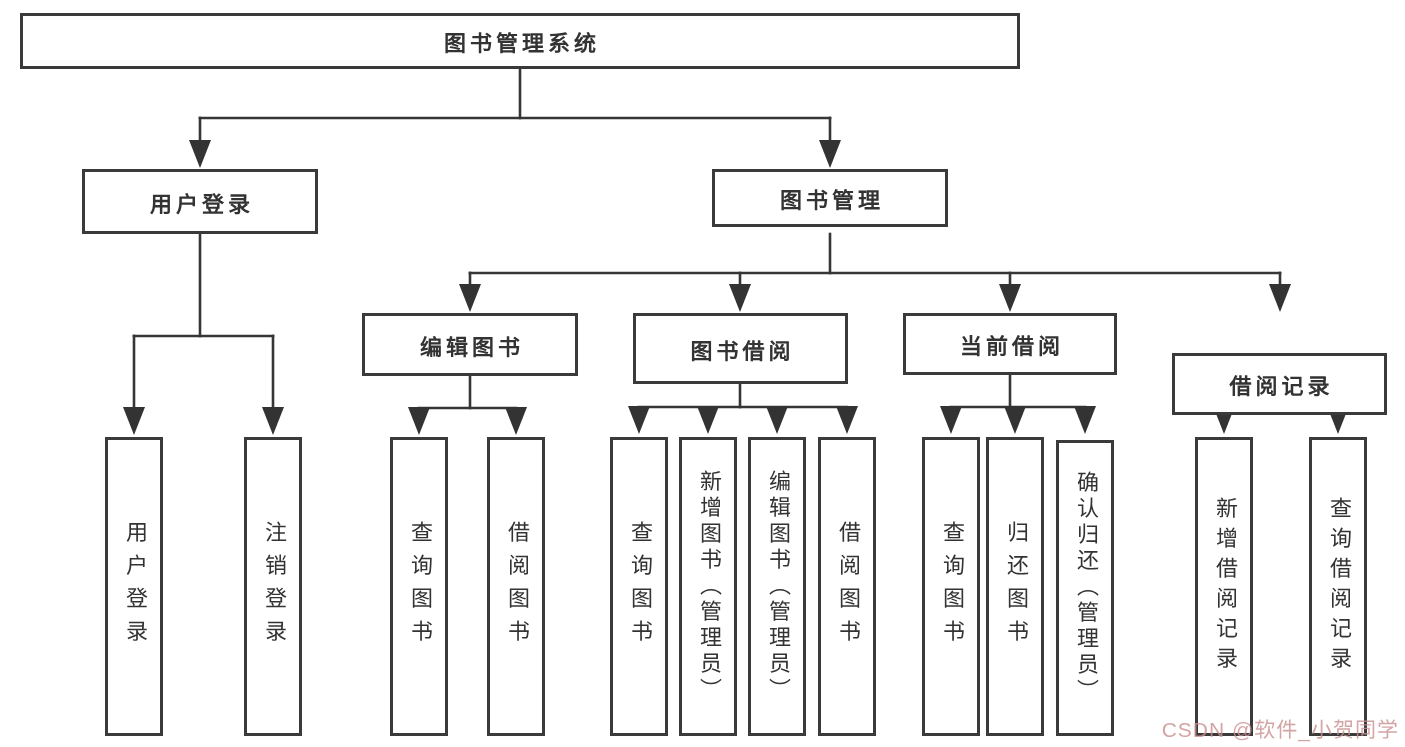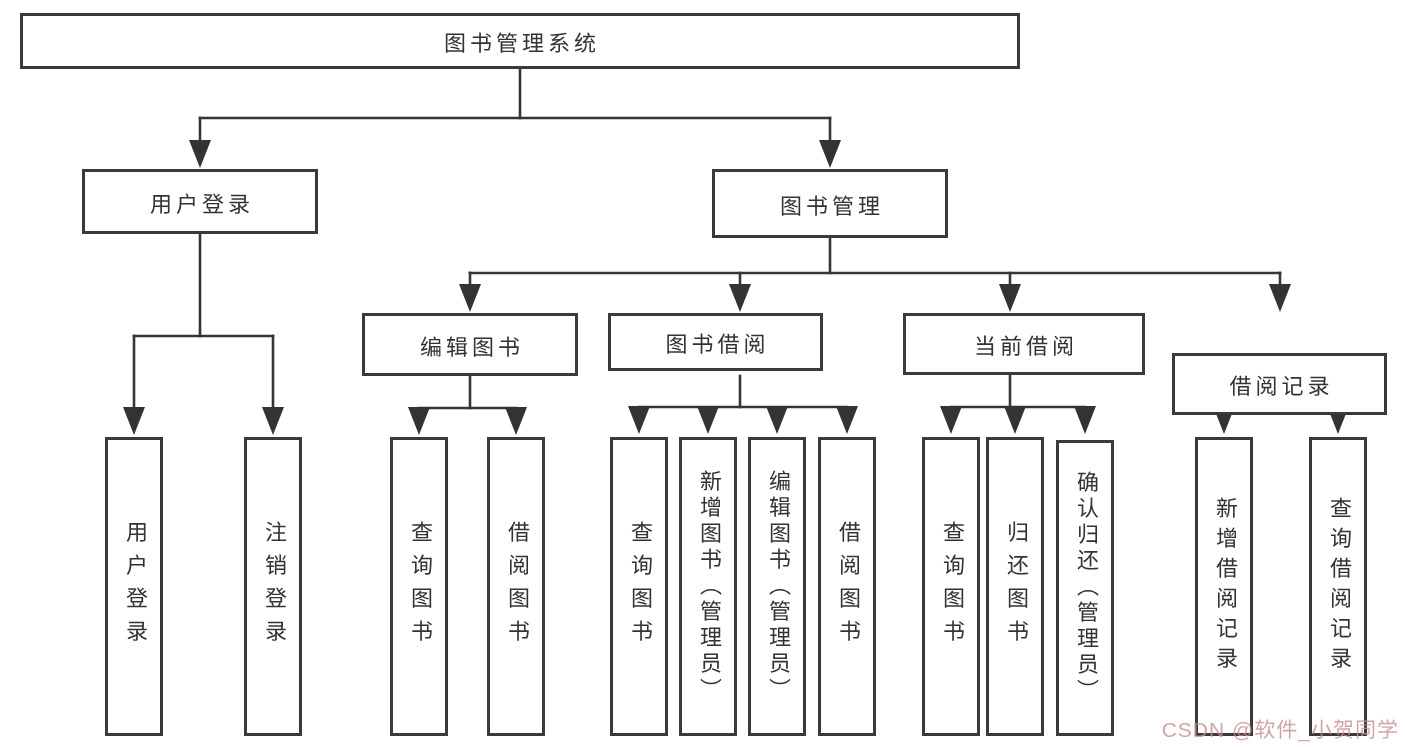--- a/index.html
+++ b/index.html
@@ -25,20 +25,21 @@
     background: #ffffff;
     border: 3px solid #3a3a3a;
     display: flex;
     align-items: center;
     justify-content: center;
     color: #333333;
     font-size: 22px;
     letter-spacing: 4px;
     text-indent: 4px; 
     white-space: nowrap;
+    font-weight: bold;
   }
   .leaf {
     position: absolute;
     box-sizing: border-box;
     background: #ffffff;
     border: 3px solid #3a3a3a;
     width: 58px;
     top: 437px;
     height: 299px;
     display: flex;
@@ -116,25 +117,25 @@
 
     <line x1="1280" y1="375" x2="1280" y2="407"></line>
     <line x1="1224" y1="407" x2="1338" y2="407"></line>
     <polygon points="1213,406 1235,406 1224,434"></polygon>
     <polygon points="1327,406 1349,406 1338,434"></polygon>
   </svg>
 
   <div class="node" style="left:20px; top:13px; width:1000px; height:56px;">图书管理系统</div>
 
   <div class="node" style="left:82px; top:169px; width:236px; height:65px;">用户登录</div>
-  <div class="node" style="left:712px; top:169px; width:236px; height:69px;">图书管理</div>
+  <div class="node" style="left:712px; top:169px; width:236px; height:58px;">图书管理</div>
 
   <div class="node" style="left:362px; top:313px; width:216px; height:63px;">编辑图书</div>
-  <div class="node" style="left:608px; top:313px; width:215px; height:58px;">图书借阅</div>
-  <div class="node" style="left:903px; top:313px; width:242px; height:62px;">当前借阅</div>
+  <div class="node" style="left:633px; top:313px; width:215px; height:71px;">图书借阅</div>
+  <div class="node" style="left:903px; top:313px; width:214px; height:62px;">当前借阅</div>
   <div class="node" style="left:1172px; top:313px; width:215px; height:62px;margin-top:40px;">借阅记录</div>
 
   <div class="leaf" style="left:105px;">用户登录</div>
   <div class="leaf" style="left:244px;">注销登录</div>
 
   <div class="leaf" style="left:390px;">查询图书</div>
   <div class="leaf" style="left:487px;">借阅图书</div>
 
   <div class="leaf" style="left:610px;">查询图书</div>
   <div class="leaf leaf--tight" style="left:679px;">新增图书（管理员）</div>

